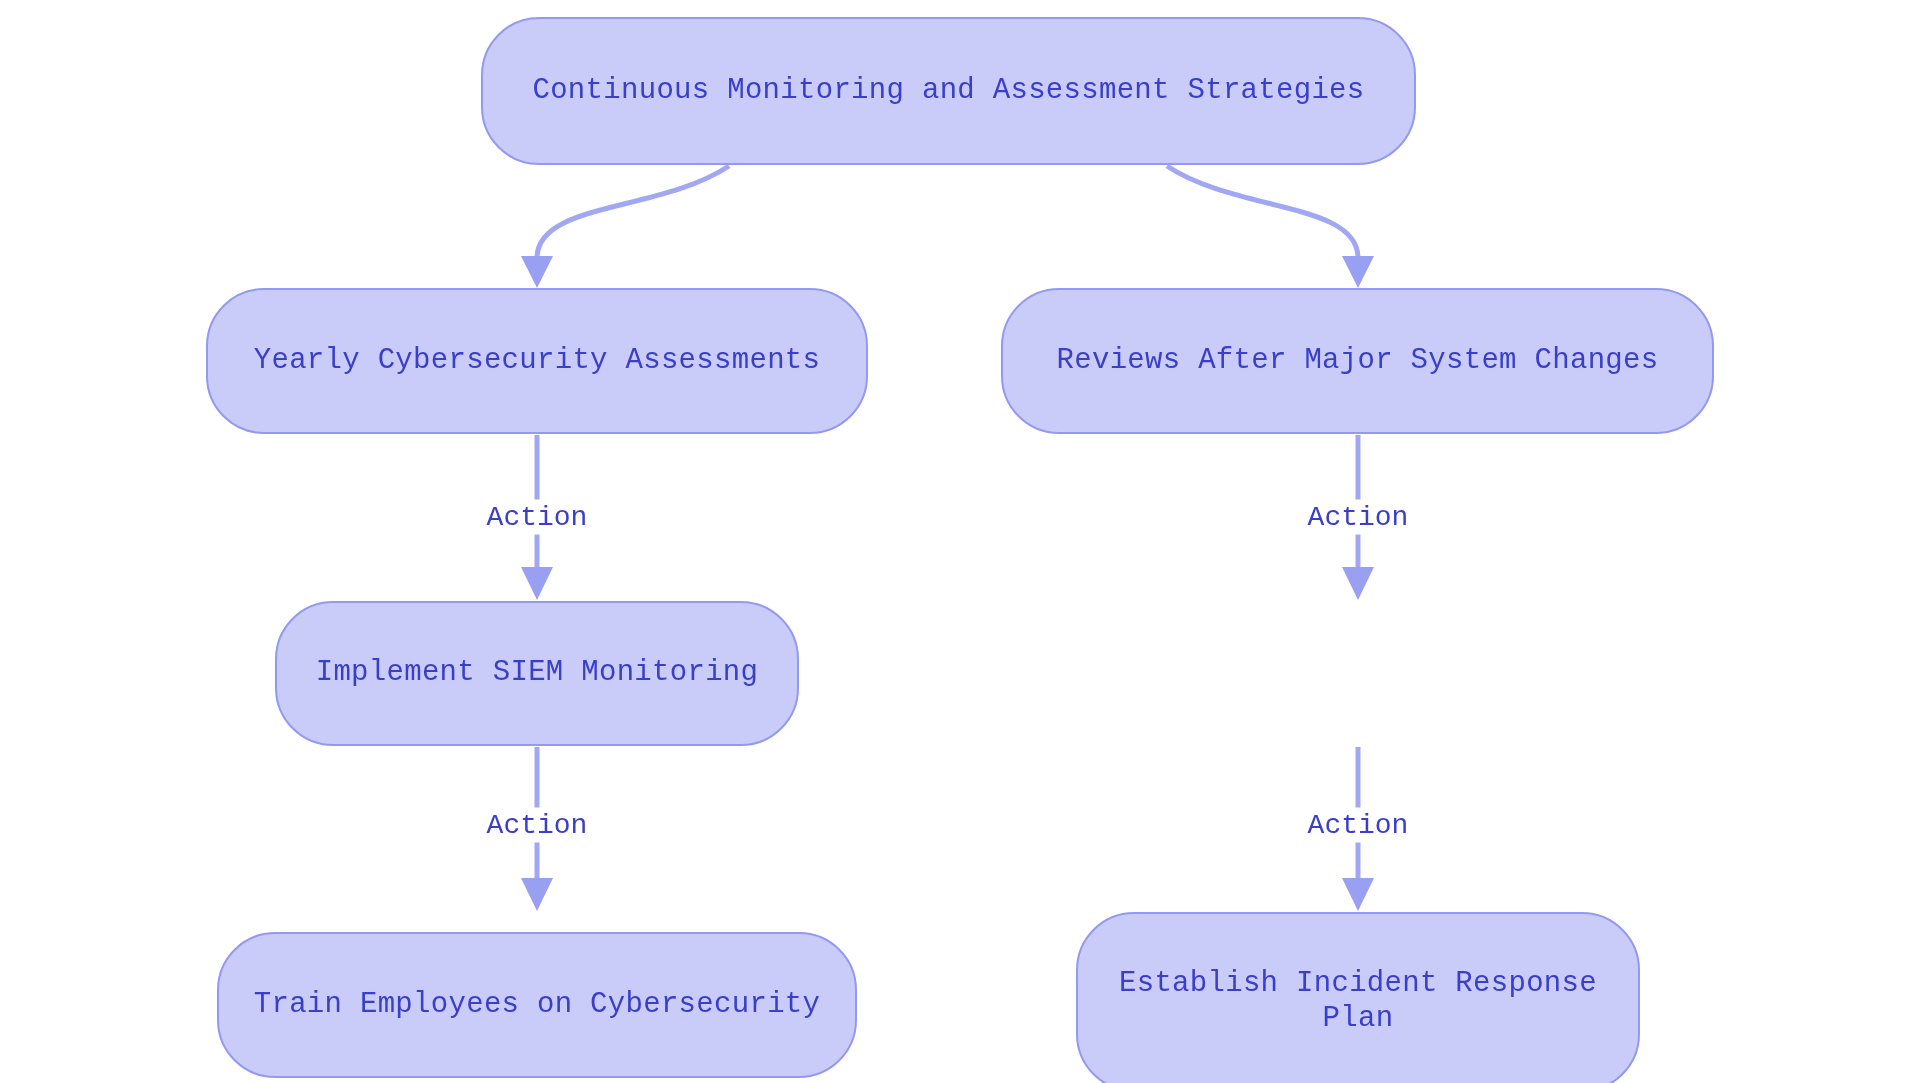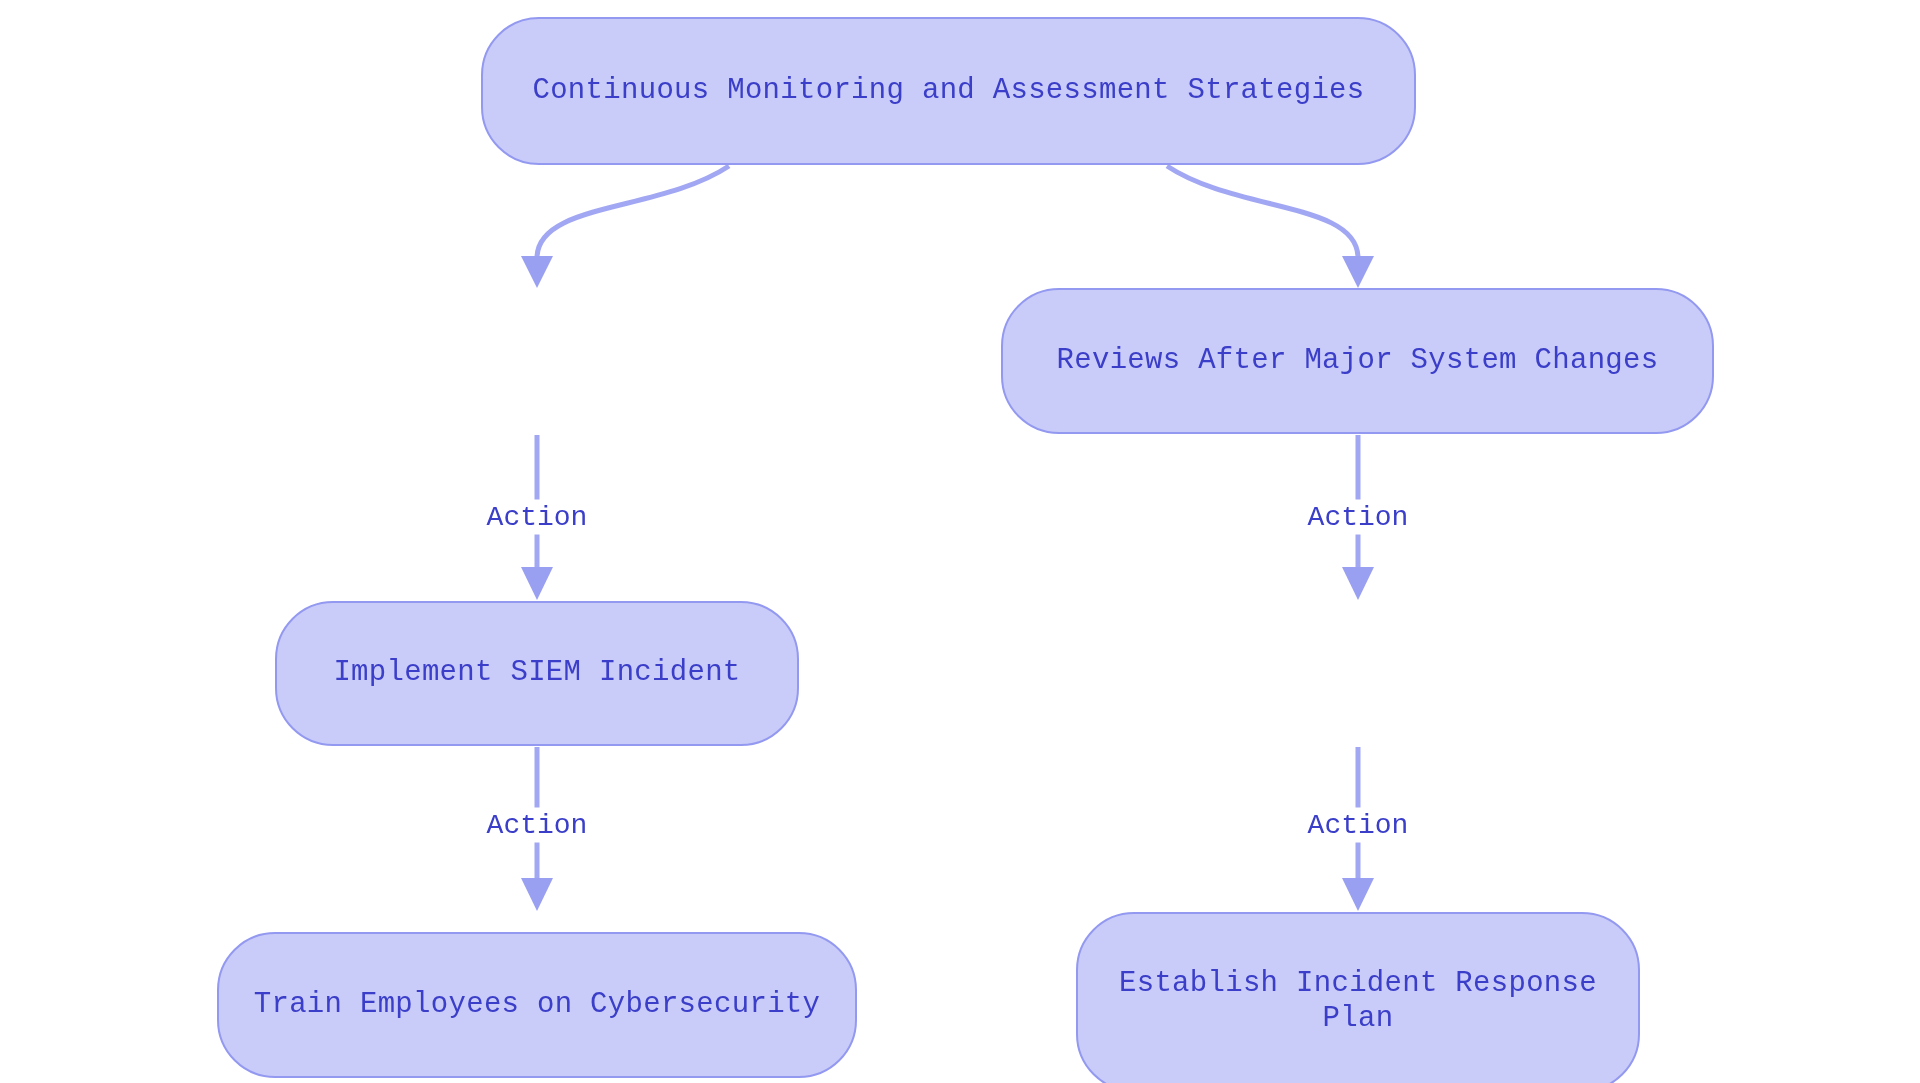--- a/index.html
+++ b/index.html
@@ -70,27 +70,30 @@
     <polygon class="edge-head" points="1342,567 1374,567 1358,600"></polygon>
 
     <path class="edge-path" d="M 1358 747 L 1358 878"></path>
     <polygon class="edge-head" points="1342,878 1374,878 1358,911"></polygon>
   </svg>
 
   <div class="node node-root">
     <span>Continuous Monitoring and Assessment Strategies</span>
   </div>
 
+  <div class="node node-left1">
+    <span>Yearly Cybersecurity Assessments</span>
+  </div>
 
   <div class="node node-right1">
     <span>Reviews After Major System Changes</span>
   </div>
 
   <div class="node node-left2">
-    <span>Implement SIEM Incident</span>
+    <span>Implement SIEM Monitoring</span>
   </div>
 
 
   <div class="node node-left3">
     <span>Train Employees on Cybersecurity</span>
   </div>
 
   <div class="node node-right3">
     <span>Establish Incident Response Plan</span>
   </div>

